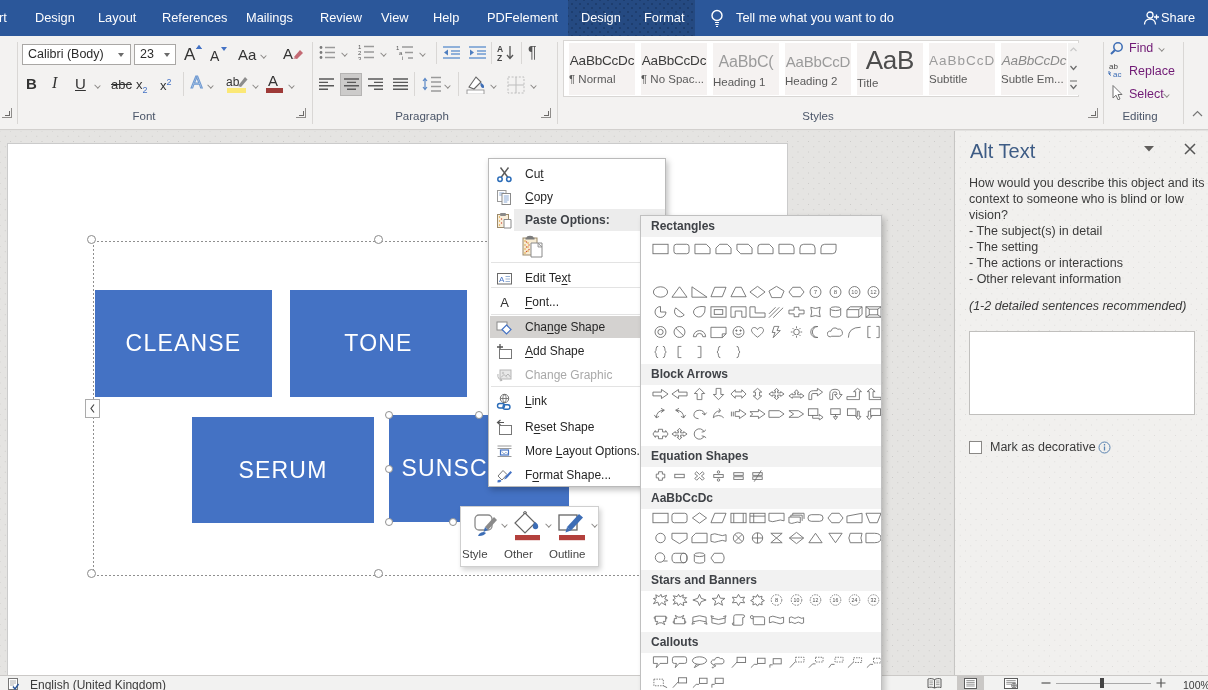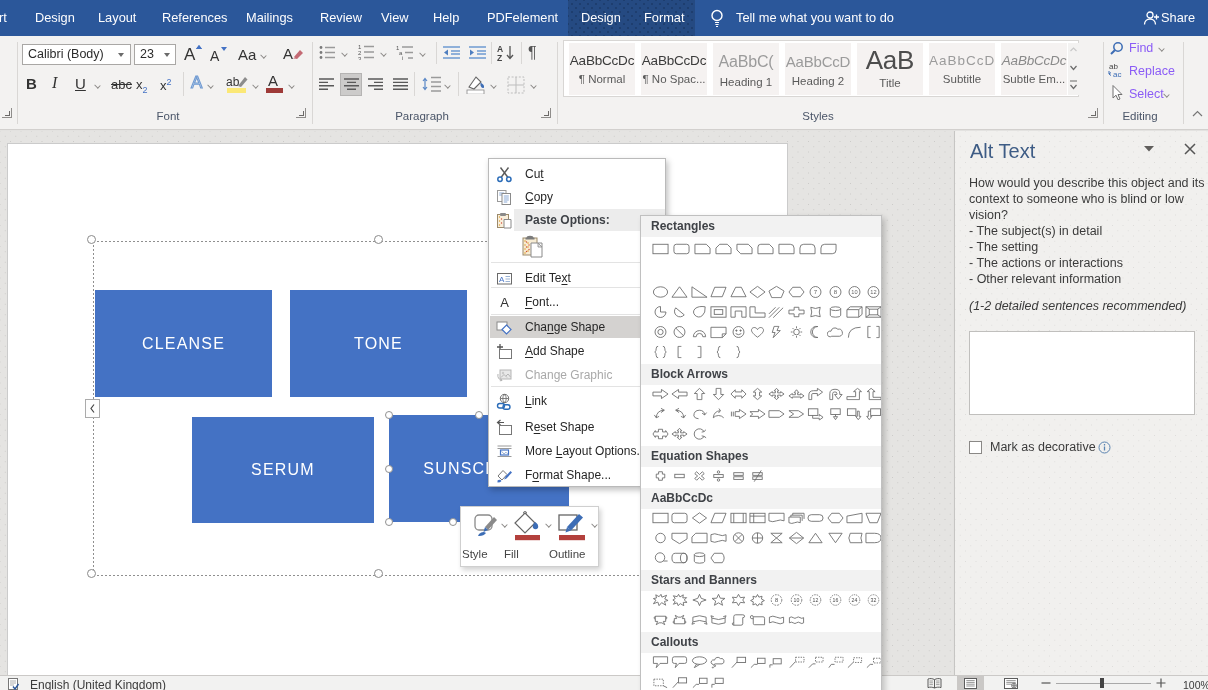--- a/index.html
+++ b/index.html
@@ -14,32 +14,32 @@
 #ribbon{left:0;top:36px;width:1208px;height:94px;background:#f3f2f1;border-bottom:1px solid #d2d0ce;}
 .vsep{position:absolute;top:6px;height:82px;width:1px;background:#d9d7d5;}
 .glabel{position:absolute;top:74px;font-size:11.5px;color:#4a5568;width:120px;text-align:center;}
 .launch{position:absolute;width:10px;height:10px;border:1px solid #8f8d8b;border-top:none;border-left:none;}
 .launch:after{content:"";position:absolute;right:1px;bottom:1px;width:4px;height:4px;border-right:1.4px solid #6b6967;border-bottom:1.4px solid #6b6967;}
 .combo{position:absolute;background:#fff;border:1px solid #a9a7a5;font-size:12.5px;color:#2b2b2b;}
 .caret{position:absolute;width:0;height:0;border-left:3.5px solid transparent;border-right:3.5px solid transparent;border-top:4px solid #6b6b6b;}
 .caretsm{position:absolute;width:7px;height:5px;}
 .caretsm:after{content:"";position:absolute;left:1px;top:0;width:4px;height:4px;border-right:1.2px solid #8a8886;border-bottom:1.2px solid #8a8886;transform:rotate(45deg) scale(1,.8);}
 .rbtn{position:absolute;font-size:14px;color:#333;}
-.dkblue{color:#8b5cf6;}
+.dkblue{color:#701a75;}
 
 #stygal{position:absolute;left:563px;top:4px;width:516px;height:57px;background:#fff;border:1px solid #d8d6d4;}
 .chip{position:absolute;top:2px;width:66px;height:52px;background:#f5f2f1;}
 .chip .prev{display:block;text-align:center;margin-top:10px;font-size:13.5px;letter-spacing:-0.2px;color:#3b3b3b;white-space:nowrap;overflow:hidden;}
-.chip .lab{display:block;text-align:center;margin-top:5px;font-size:11.5px;color:#5a5a5a;white-space:nowrap;overflow:hidden;}
+.chip .lab{display:block;margin-top:5px;font-size:11.5px;color:#5a5a5a;white-space:nowrap;overflow:hidden;}
 
 #docarea{left:0;top:131px;width:953px;height:545px;background-color:#e5e4e2;
  background-image:radial-gradient(#cccbc9 0.8px,transparent 0.9px),radial-gradient(#cccbc9 0.8px,transparent 0.9px);
  background-size:10.5px 10.5px;background-position:0 0,5.25px 5.25px;overflow:hidden;}
 #page{position:absolute;left:7px;top:12px;width:781px;height:533px;background:#fff;border:1px solid #cbcbcb;border-bottom:none;}
-.shape{position:absolute;background:#4472c4;color:#fff;display:flex;align-items:center;justify-content:center;font-size:16px;letter-spacing:1.2px;}
+.shape{position:absolute;background:#4472c4;color:#fff;display:flex;align-items:center;justify-content:center;font-size:23px;letter-spacing:1.2px;}
 .dash{position:absolute;background-image:linear-gradient(to right,#8f8f8f 50%,transparent 50%);background-size:4px 1px;height:1px;}
 .dashv{position:absolute;background-image:linear-gradient(to bottom,#8f8f8f 50%,transparent 50%);background-size:1px 4px;width:1px;}
 .hdl{position:absolute;width:9px;height:9px;border-radius:50%;background:#fff;border:1.4px solid #8a8a8a;}
 .hdl2{position:absolute;width:8px;height:8px;border-radius:50%;background:#fff;border:1.3px solid #919191;}
 
 #ctxmenu{left:460px;top:27px;z-index:20;width:178px;height:329px;background:#fff;border:1px solid #bababa;box-shadow:2px 3px 6px rgba(0,0,0,.25);margin-left:28px;}
 .mi{position:absolute;left:0;width:176px;height:23px;font-size:12px;color:#262626;}
 .mi .txt{position:absolute;left:36px;top:4px;white-space:nowrap;}
 .mi .ic{position:absolute;left:7px;top:3px;width:17px;height:17px;}
 .mi .sub{position:absolute;right:6px;top:8px;width:0;height:0;border-top:4px solid transparent;border-bottom:4px solid transparent;border-left:5px solid #3f3f3f;}
@@ -135,21 +135,21 @@
     <svg class="abs" style="left:226px;top:38px" width="22" height="20" viewBox="0 0 22 20">
         <text x="0" y="12" font-size="12" fill="#333">ab</text>
         <path d="M12 12 L19 3 L21.5 5.5 L15 13 Z" fill="#8c8c8c"></path>
         <rect x="1" y="14" width="19" height="5" fill="#fbe876"></rect>
       </svg>
     <span class="caretsm" style="left:252px;top:47px"></span>
     <div class="rbtn" style="left:268px;top:36px;font-size:15px;color:#333">A</div>
     <div class="abs" style="left:266px;top:52px;width:17px;height:5px;background:#9e3a38"></div>
     <span class="caretsm" style="left:288px;top:47px"></span>
 
-    <div class="glabel" style="left:108px;">Font</div>
+    <div class="glabel" style="left:84px;">Font</div>
     <div class="launch" style="left:2px;top:72px"></div>
     <div class="launch" style="left:296px;top:72px"></div>
 
     <svg class="abs" style="left:319px;top:9px" width="17" height="15" viewBox="0 0 17 15">
         <g fill="#7a7a7a">
           <circle cx="2" cy="2.5" r="1.4"></circle>
           <circle cx="2" cy="7.5" r="1.4"></circle>
           <circle cx="2" cy="12.5" r="1.4"></circle>
         </g>
         <g stroke="#9a9a9a" stroke-width="1.4">
@@ -489,21 +489,21 @@
         </svg>
       <span class="caretsm" style="left:84px;top:15px"></span>
       <svg class="abs" style="left:96px;top:4px" width="33" height="30" viewBox="0 0 33 30">
           <rect x="2" y="4" width="18" height="15" fill="#fff" stroke="#666" stroke-width="1.3"></rect>
           <path d="M10 16 L22 3 L26 6.5 L14 19.5 Z" fill="#3d6db5"></path>
           <path d="M10 16 L8.5 21.5 L14 19.5 Z" fill="#3d6db5"></path>
           <rect x="2" y="24" width="26" height="5.2" fill="#b3403c"></rect>
         </svg>
       <span class="caretsm" style="left:130px;top:15px"></span>
 <span class="mtb-lab" style="left:1px">Style</span>
-      <span class="mtb-lab" style="left:43px">Fill</span>
+      <span class="mtb-lab" style="left:43px">Other</span>
       <span class="mtb-lab" style="left:88px">Outline</span>
     </div>
   </div>
 
   <div class="abs" id="shpanel">
       <svg width="0" height="0" style="position:absolute">
 <defs>
 <g id="d"></g>
 <symbol id="y-rect" viewBox="0 0 18 14">
             <rect x="1" y="2" width="16" height="10"></rect>

